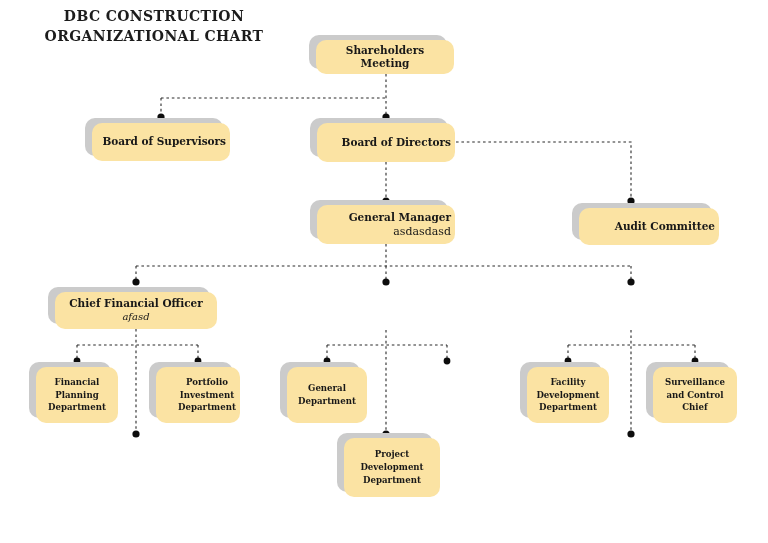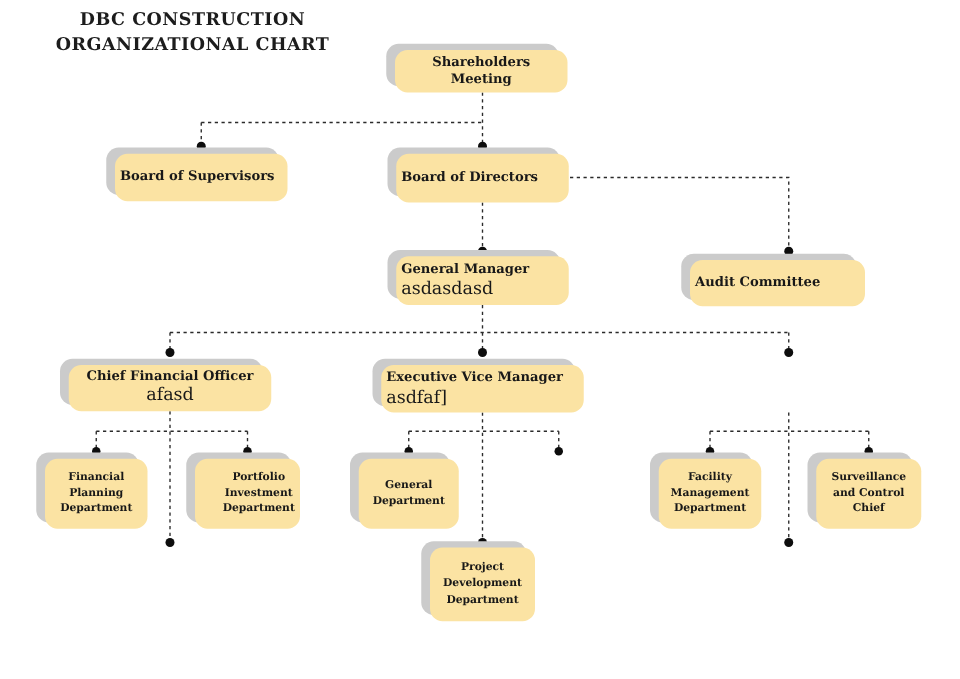--- a/index.html
+++ b/index.html
@@ -9,42 +9,42 @@
   }
   #title{
     position:absolute;left:28px;top:6px;width:252px;
     text-align:center;font-weight:bold;font-size:14px;line-height:1.45;
     letter-spacing:0.4px;color:#1c1c1c;
   }
   #connectors{position:absolute;left:0;top:0;width:768px;height:543px;}
   .node{
     position:absolute;background:#FBE3A3;border-radius:10px;
     box-shadow:-7px -5px 0 0 #CBCBCB;
-    display:flex;flex-direction:column;align-items:flex-start;justify-content:center;
+    display:flex;flex-direction:column;align-items:flex-end;justify-content:center;
     text-align:center;color:#181818;padding:2px 4px;box-sizing:border-box;
   }
   .node .lbl{font-weight:bold;font-size:10.5px;line-height:1.25;}
-  .node .sub{font-weight:normal;font-size:14px;line-height:1.2;margin-top:1px;}
-  .node .sfx{font-weight:normal;font-size:14px;}
+  .node .sub{font-weight:normal;font-size:11px;line-height:1.2;margin-top:1px;}
+  .node .sfx{font-weight:normal;font-size:10px;font-style:italic;}
   .small .lbl{font-size:8.6px;line-height:1.5;}
   
   #n-shareholders{left:316px;top:40px;width:138px;height:34px;}
   #n-supervisors{left:92px;top:123px;width:138px;height:38px;}
   #n-directors{left:317px;top:123px;width:138px;height:39px;}
   #n-gm{left:317px;top:205px;width:138px;height:39px;}
-  #n-audit{left:552px;top:208px;width:140px;height:37px;}
+  #n-audit{left:579px;top:208px;width:140px;height:37px;}
   #n-cfo{left:55px;top:292px;width:162px;height:37px;}
   #n-evm{left:305px;top:292px;width:162px;height:38px;}
   #n-vgm{left:550px;top:292px;width:162px;height:38px;}
   #n-finplan{left:36px;top:367px;width:82px;height:56px;}
   #n-portfolio{left:156px;top:367px;width:84px;height:56px;padding-left:22px;}
   #n-purchasing{left:95px;top:438px;width:82px;height:57px;}
   #n-generaldept{left:287px;top:367px;width:80px;height:56px;}
   #n-hr{left:405px;top:367px;width:84px;height:56px;}
-  #n-projdev{left:344px;top:438px;width:84px;height:59px;}
+  #n-projdev{left:344px;top:438px;width:96px;height:59px;}
   #n-facility{left:527px;top:367px;width:82px;height:56px;}
   #n-surveillance{left:653px;top:367px;width:84px;height:56px;}
   #n-maintenance{left:589px;top:438px;width:84px;height:57px;}
 </style>
 </head>
 <body>
 
 <div id="stage">
 
   <div id="title">
@@ -122,24 +122,20 @@
   </div>
 
   <div class="node" id="n-audit">
     <span class="lbl">Audit Committee</span>
   </div>
 
   <div class="node" id="n-cfo">
     <span class="lbl"><span>Chief Financial Officer</span> <span class="sfx">afasd</span></span>
   </div>
 
-  <div class="node" id="n-evm">
-    <span class="lbl">Executive Vice Manager</span>
-    <span class="sub">asdfaf]</span>
-  </div>
 
 
   <div class="node small" id="n-finplan">
     <span class="lbl">Financial Planning Department</span>
   </div>
 
   <div class="node small" id="n-portfolio">
     <span class="lbl">Portfolio Investment Department</span>
   </div>
 
@@ -147,21 +143,21 @@
   <div class="node small" id="n-generaldept">
     <span class="lbl">General Department</span>
   </div>
 
 
   <div class="node small" id="n-projdev">
     <span class="lbl">Project Development Department</span>
   </div>
 
   <div class="node small" id="n-facility">
-    <span class="lbl">Facility Management Department</span>
+    <span class="lbl">Facility Development Department</span>
   </div>
 
   <div class="node small" id="n-surveillance">
     <span class="lbl">Surveillance and Control Chief</span>
   </div>
 
 
 </div>
 
 </body></html>

